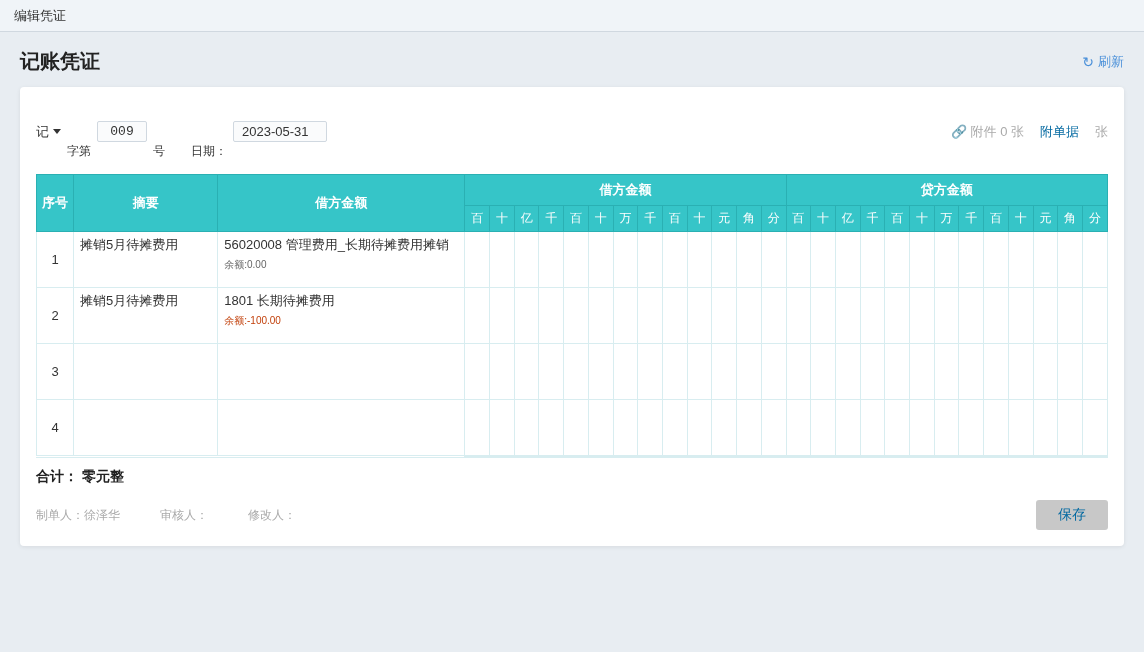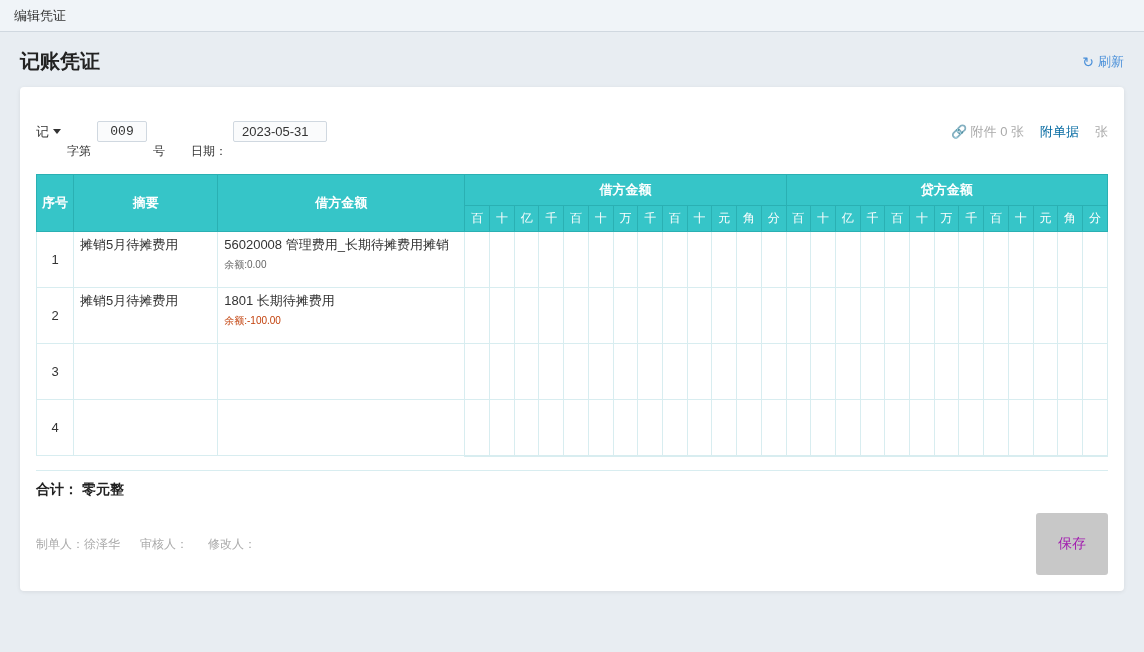--- a/index.html
+++ b/index.html
@@ -191,40 +191,40 @@
     }
     .row-data td {
       height: 56px;
     }
     .footer-total {
       padding: 10px 0 6px;
       font-size: 14px;
       font-weight: bold;
       color: #222;
       border-top: 1px solid #d8edf0;
-      margin-top: 13px;
+      margin-top: 0;
       display: flex;
       align-items: center;
       gap: 4px;
     }
     .footer-info {
       display: flex;
       align-items: center;
-      gap: 20px;
+      gap: 40px;
       color: #aaa;
       font-size: 12px;
       margin-top: 8px;
     }
     .save-btn {
       margin-left: auto;
       background: #c8c8c8;
-      color: #a21caf;
+      color: #0369a1;
       border: none;
       border-radius: 3px;
-      padding: 22px 22px;
+      padding: 6px 22px;
       font-size: 14px;
       cursor: pointer;
     }
     .card-container {
       position: relative;
     }
     .chevron {
       display: inline-block;
       width: 0;
       height: 0;

